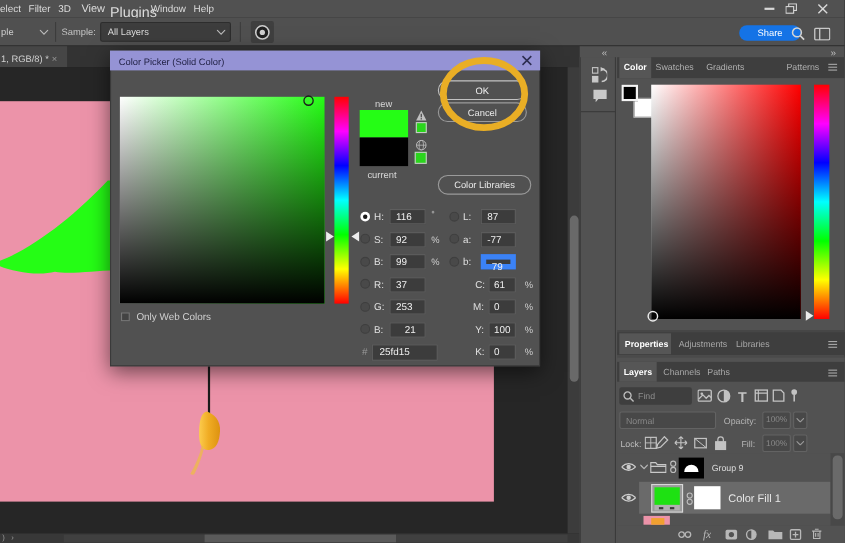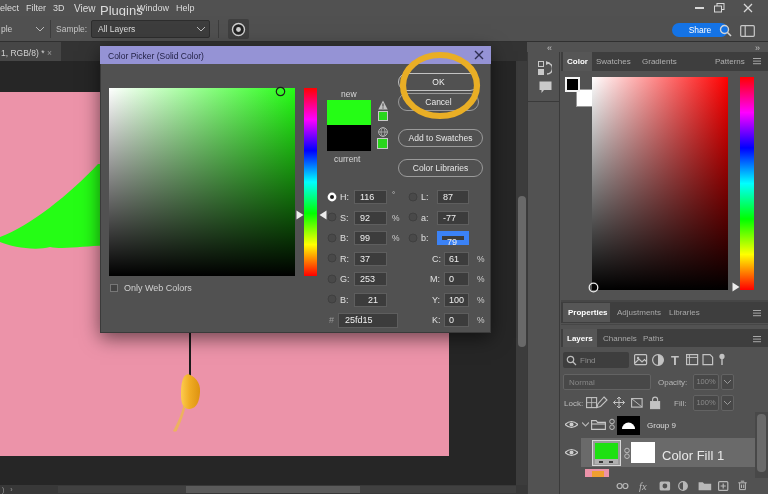--- a/index.html
+++ b/index.html
@@ -235,21 +235,21 @@
   <div class="abs" style="left:592px;top:440px;width:29px;height:26px;border:1px solid #d8d8d8;background:#9a9a9a;box-sizing:border-box;"></div>
   <div class="abs" style="left:595px;top:443px;width:23px;height:16px;background:#1ee112;"></div>
   <div class="abs" style="left:595px;top:459px;width:23px;height:5px;background:#b0b0b0;"></div>
   <div class="abs" style="left:599px;top:461px;width:4px;height:2px;background:#3a3a3a;"></div>
   <div class="abs" style="left:609px;top:461px;width:4px;height:2px;background:#3a3a3a;"></div>
   <svg class="abs" style="left:623px;top:447px;" width="8" height="13">
       <circle cx="4" cy="3.5" r="2.3" fill="none" stroke="#bdbdbd" stroke-width="1"></circle>
       <circle cx="4" cy="9.2" r="2.3" fill="none" stroke="#bdbdbd" stroke-width="1"></circle>
     </svg>
   <div class="abs" style="left:631px;top:442px;width:24px;height:21px;background:#fff;"></div>
-  <div class="abs txt" style="left:662px;top:448px;color:#e8e8e8;font-size:13px;">Color Fill 1</div>
+  <div class="abs txt" style="left:662px;top:448px;color:#e8e8e8;font-size:10px;">Color Fill 1</div>
 
   <div class="abs" style="left:585px;top:469px;width:24px;height:8px;background:#ec93a9;"></div>
   <div class="abs" style="left:592px;top:471px;width:12px;height:6px;background:#f0a030;"></div>
 
   <div class="abs" style="left:755px;top:412px;width:13px;height:66px;background:#484848;"></div>
   <div class="abs" style="left:757px;top:414px;width:9px;height:58px;background:#6a6a6a;border-radius:4px;"></div>
 
   <div class="abs" style="left:561px;top:478px;width:207px;height:16px;background:#525252;"></div>
   <svg class="abs" style="left:616px;top:480px;" width="140" height="12" viewBox="0 0 140 12">
     <g stroke="#b8b8b8" fill="none" stroke-width="1.2">
@@ -302,21 +302,20 @@
   <div class="abs" style="left:378px;top:111px;width:10px;height:10px;background:#2ad61c;border:1.5px solid #c8c8c8;box-sizing:border-box;"></div>
   <svg class="abs" style="left:378px;top:127px;" width="10" height="10" viewBox="0 0 11 11">
       <circle cx="5.5" cy="5.5" r="4.8" fill="none" stroke="#bdbdbd" stroke-width="1"></circle>
       <ellipse cx="5.5" cy="5.5" rx="2.2" ry="4.8" fill="none" stroke="#bdbdbd" stroke-width="0.8"></ellipse>
       <path d="M0.7 5.5 h9.6" stroke="#bdbdbd" stroke-width="0.8"></path>
     </svg>
   <div class="abs" style="left:377px;top:138px;width:11px;height:11px;background:#2ad61c;border:1.5px solid #c8c8c8;box-sizing:border-box;"></div>
 
   <div class="abs" style="left:398px;top:73px;width:81px;height:18px;border:1px solid #c2c2c2;border-radius:9px;color:#f0f0f0;font-size:8.5px;text-align:center;line-height:16px;">OK</div>
   <div class="abs" style="left:398px;top:93px;width:81px;height:18px;border:1px solid #9a9a9a;border-radius:9px;color:#e8e8e8;font-size:8.5px;text-align:center;line-height:16px;">Cancel</div>
-  <div class="abs" style="left:398px;top:129px;width:85px;height:18px;border:1px solid #9a9a9a;border-radius:9px;color:#e8e8e8;font-size:8.5px;text-align:center;line-height:16px;">Add to Swatches</div>
   <div class="abs" style="left:398px;top:159px;width:85px;height:18px;border:1px solid #9a9a9a;border-radius:9px;color:#e8e8e8;font-size:8.5px;text-align:center;line-height:16px;">Color Libraries</div>
 
   <svg class="abs" style="left:327px;top:192px;" width="10" height="10">
       <circle cx="5" cy="5" r="4.4" fill="#fff"></circle>
       <circle cx="5" cy="5" r="2" fill="#1a1a1a"></circle>
     </svg>
   <svg class="abs" style="left:327px;top:212px;" width="10" height="10">
       <circle cx="5" cy="5" r="4" fill="#494949" stroke="#3f3f3f" stroke-width="1"></circle>
     </svg>
   <svg class="abs" style="left:327px;top:233px;" width="10" height="10">

